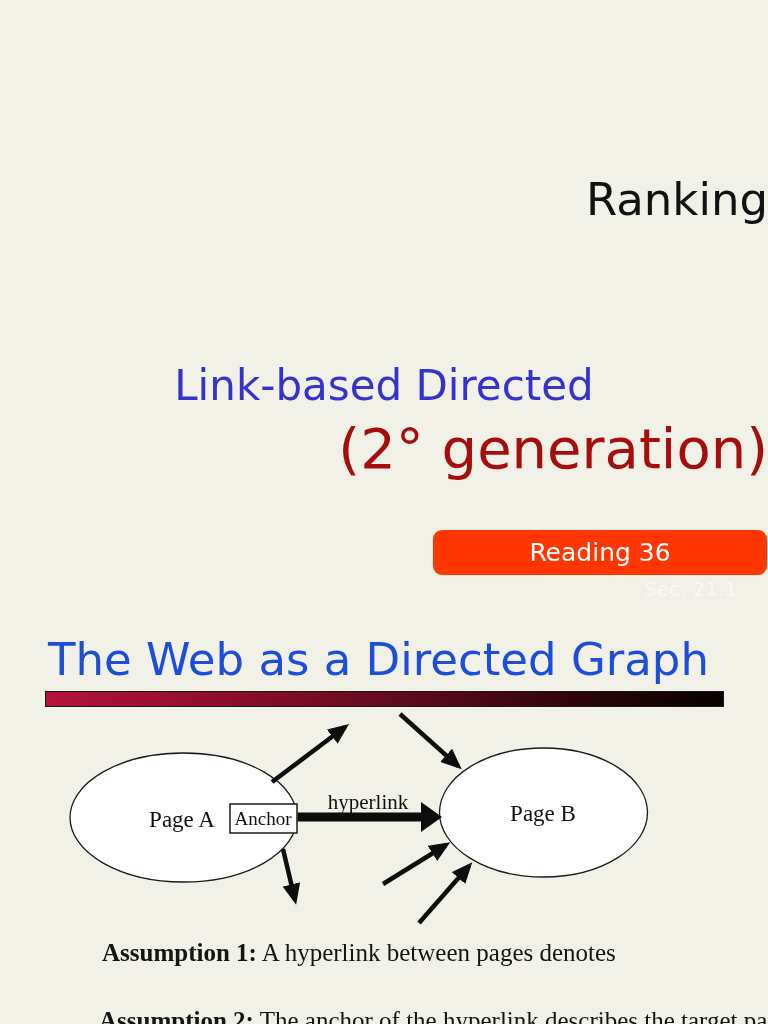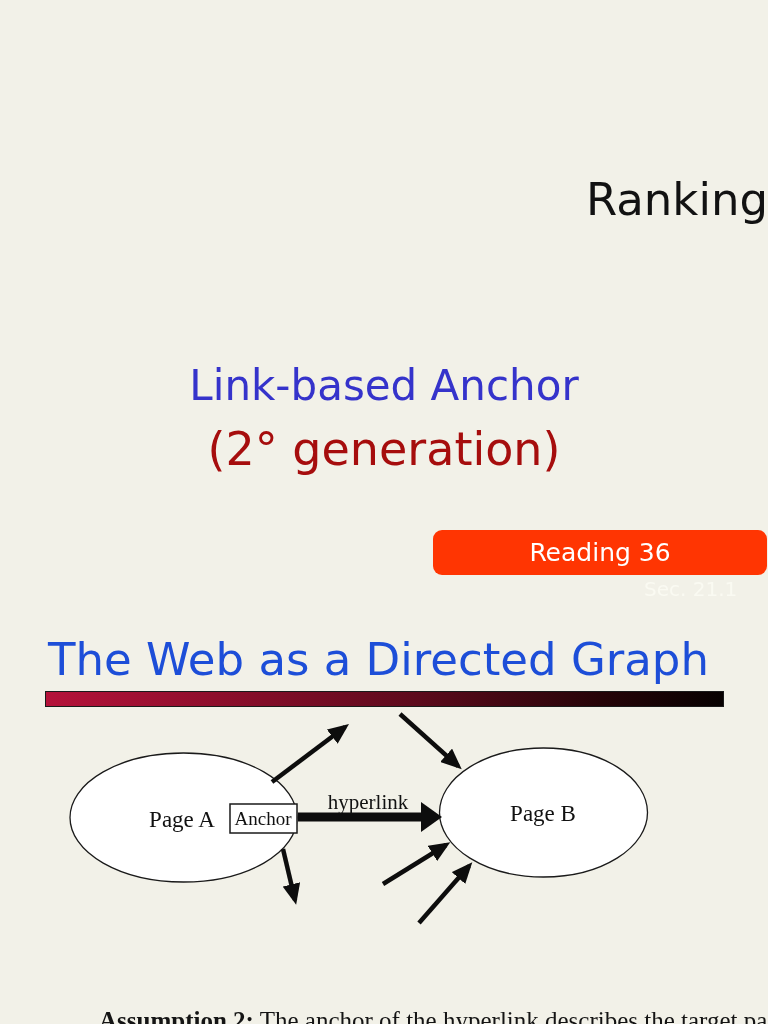--- a/index.html
+++ b/index.html
@@ -4,22 +4,22 @@
 <style>
   html,body{margin:0;padding:0;}
   body{width:768px;height:1024px;overflow:hidden;font-family:"DejaVu Sans",sans-serif;}
   .page{position:relative;width:768px;height:1024px;background:#f2f1e8;overflow:hidden;}
 
   
   .title{position:absolute;left:0;top:172px;width:768px;text-align:right;
          font-size:45px;font-weight:400;color:#121212;margin:0;line-height:56px;}
   .sub1{position:absolute;left:0;top:360px;width:768px;text-align:center;
         font-size:42px;line-height:52px;color:#3533cb;}
-  .sub2{position:absolute;left:0;top:423px;width:768px;text-align:center;
-        font-size:46px;line-height:52px;color:#a60d0d;}
+  .sub2{position:absolute;left:0;top:423px;width:768px;text-align:right;
+        font-size:56px;line-height:52px;color:#a60d0d;}
   .reading-btn{position:absolute;left:433px;top:530px;width:334px;height:45px;
         background:#ff3502;border-radius:9px;color:#ffffff;font-size:25px;
         text-align:center;line-height:45px;cursor:pointer;}
 
   
   .sec-label{position:absolute;left:644px;top:577px;font-size:20px;color:#fafaf2;}
   .heading2{position:absolute;left:48px;top:634px;width:720px;margin:0;
         font-size:45px;font-weight:400;color:#1d4ed8;line-height:52px;}
   .grad-bar{position:absolute;left:45px;top:691px;width:677px;height:14px;
         border:1px solid #1a1a1a;
@@ -33,21 +33,21 @@
   .a1l1{left:102px;top:938px;}
   .a1l2{left:262px;top:979px;}
   .a2l1{left:99px;top:1006px;}
 </style>
 </head>
 <body>
 
 <div class="page">
 
   <h1 class="title">Ranking</h1>
-  <div class="sub1">Link-based Anchor</div>
+  <div class="sub1">Link-based Directed</div>
   <div class="sub2">(2° generation)</div>
   <div class="reading-btn">Reading 36</div>
 
   <div class="sec-label">Sec. 21.1</div>
   <h2 class="heading2">The Web as a Directed Graph</h2>
   <div class="grad-bar"></div>
 
   <svg class="diagram" viewBox="0 700 768 235">
     <defs>
       <marker id="ah" markerUnits="userSpaceOnUse" markerWidth="22" markerHeight="18" refX="16" refY="9" orient="auto">
@@ -69,15 +69,16 @@
     <path d="M421,802 L442,817 L421,832 Z" fill="#0d0d0d"></path>
 
     <rect x="230" y="804" width="67" height="29" fill="#ffffff" stroke="#1a1a1a" stroke-width="1.5"></rect>
 
     <text x="182" y="827" font-size="23" text-anchor="middle">Page A</text>
     <text x="263" y="825" font-size="19" text-anchor="middle">Anchor</text>
     <text x="543" y="821" font-size="23" text-anchor="middle">Page B</text>
     <text x="368" y="809" font-size="21" text-anchor="middle">hyperlink</text>
   </svg>
 
+  <div class="assume a1l1"><b>Assumption 1:</b><span> A hyperlink between pages denotes</span></div>
   <div class="assume a2l1"><b>Assumption 2:</b><span> The anchor of the hyperlink describes the target page</span></div>
 
 </div>
 
 </body></html>

